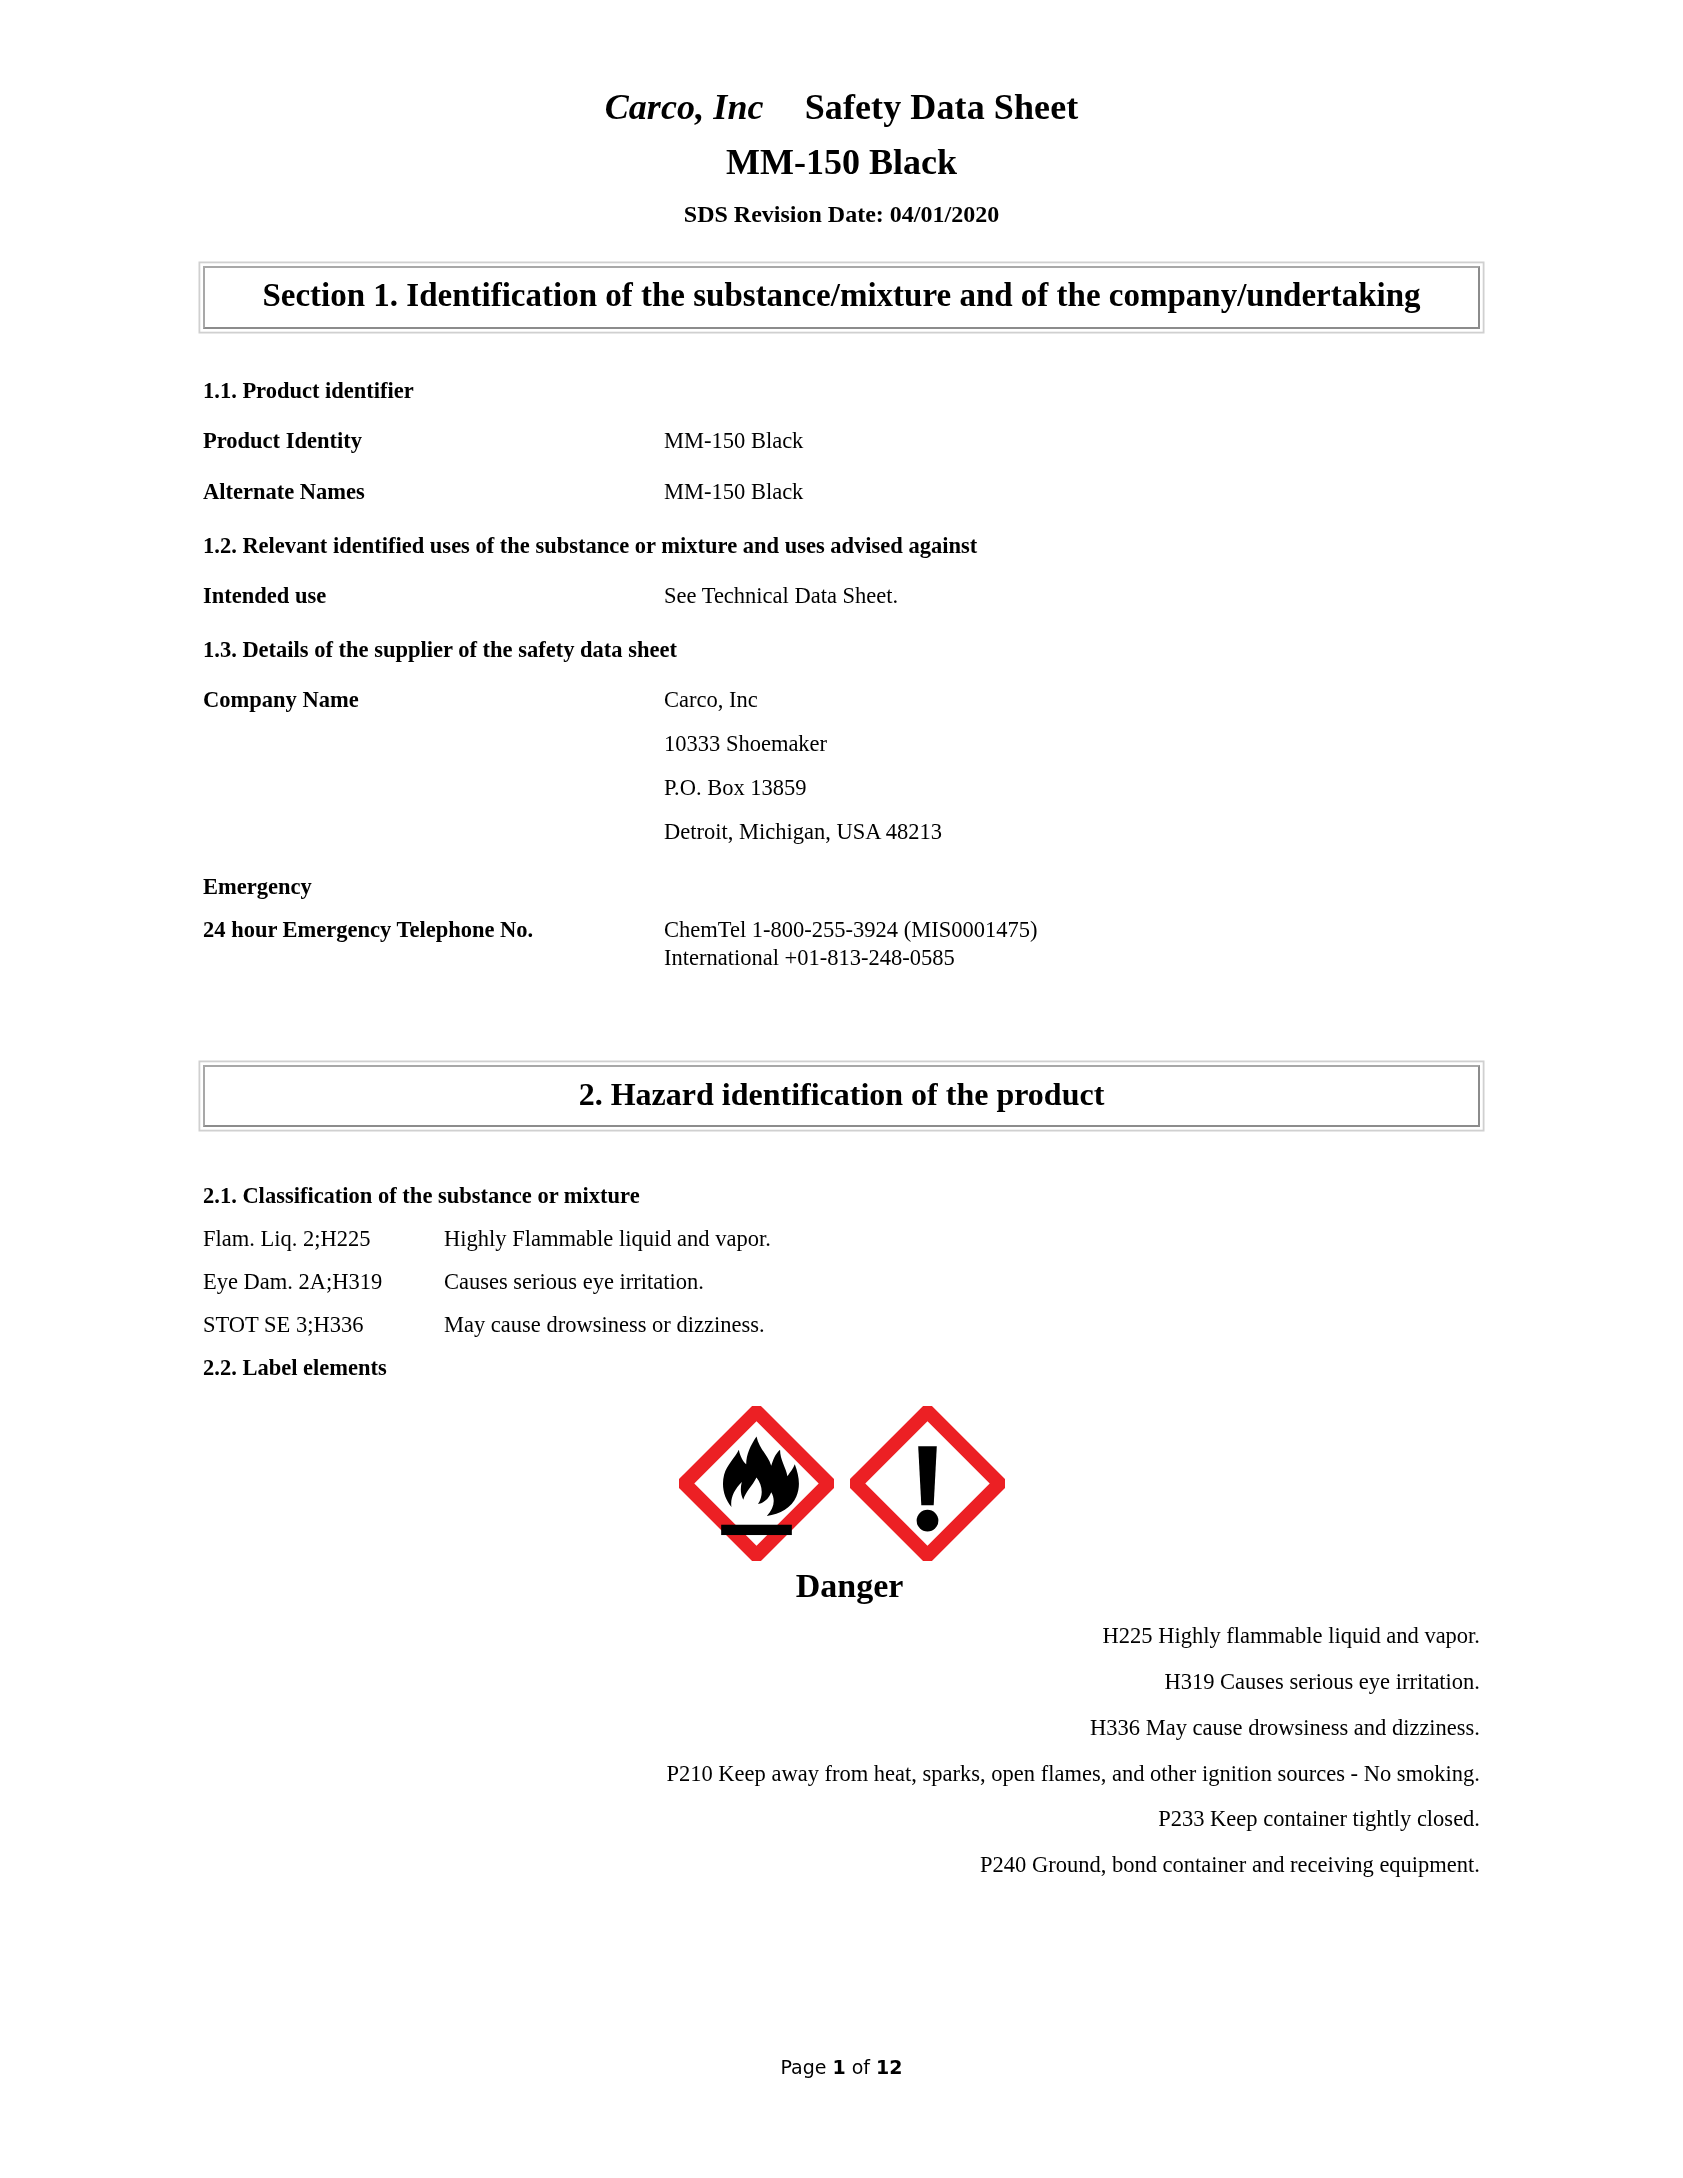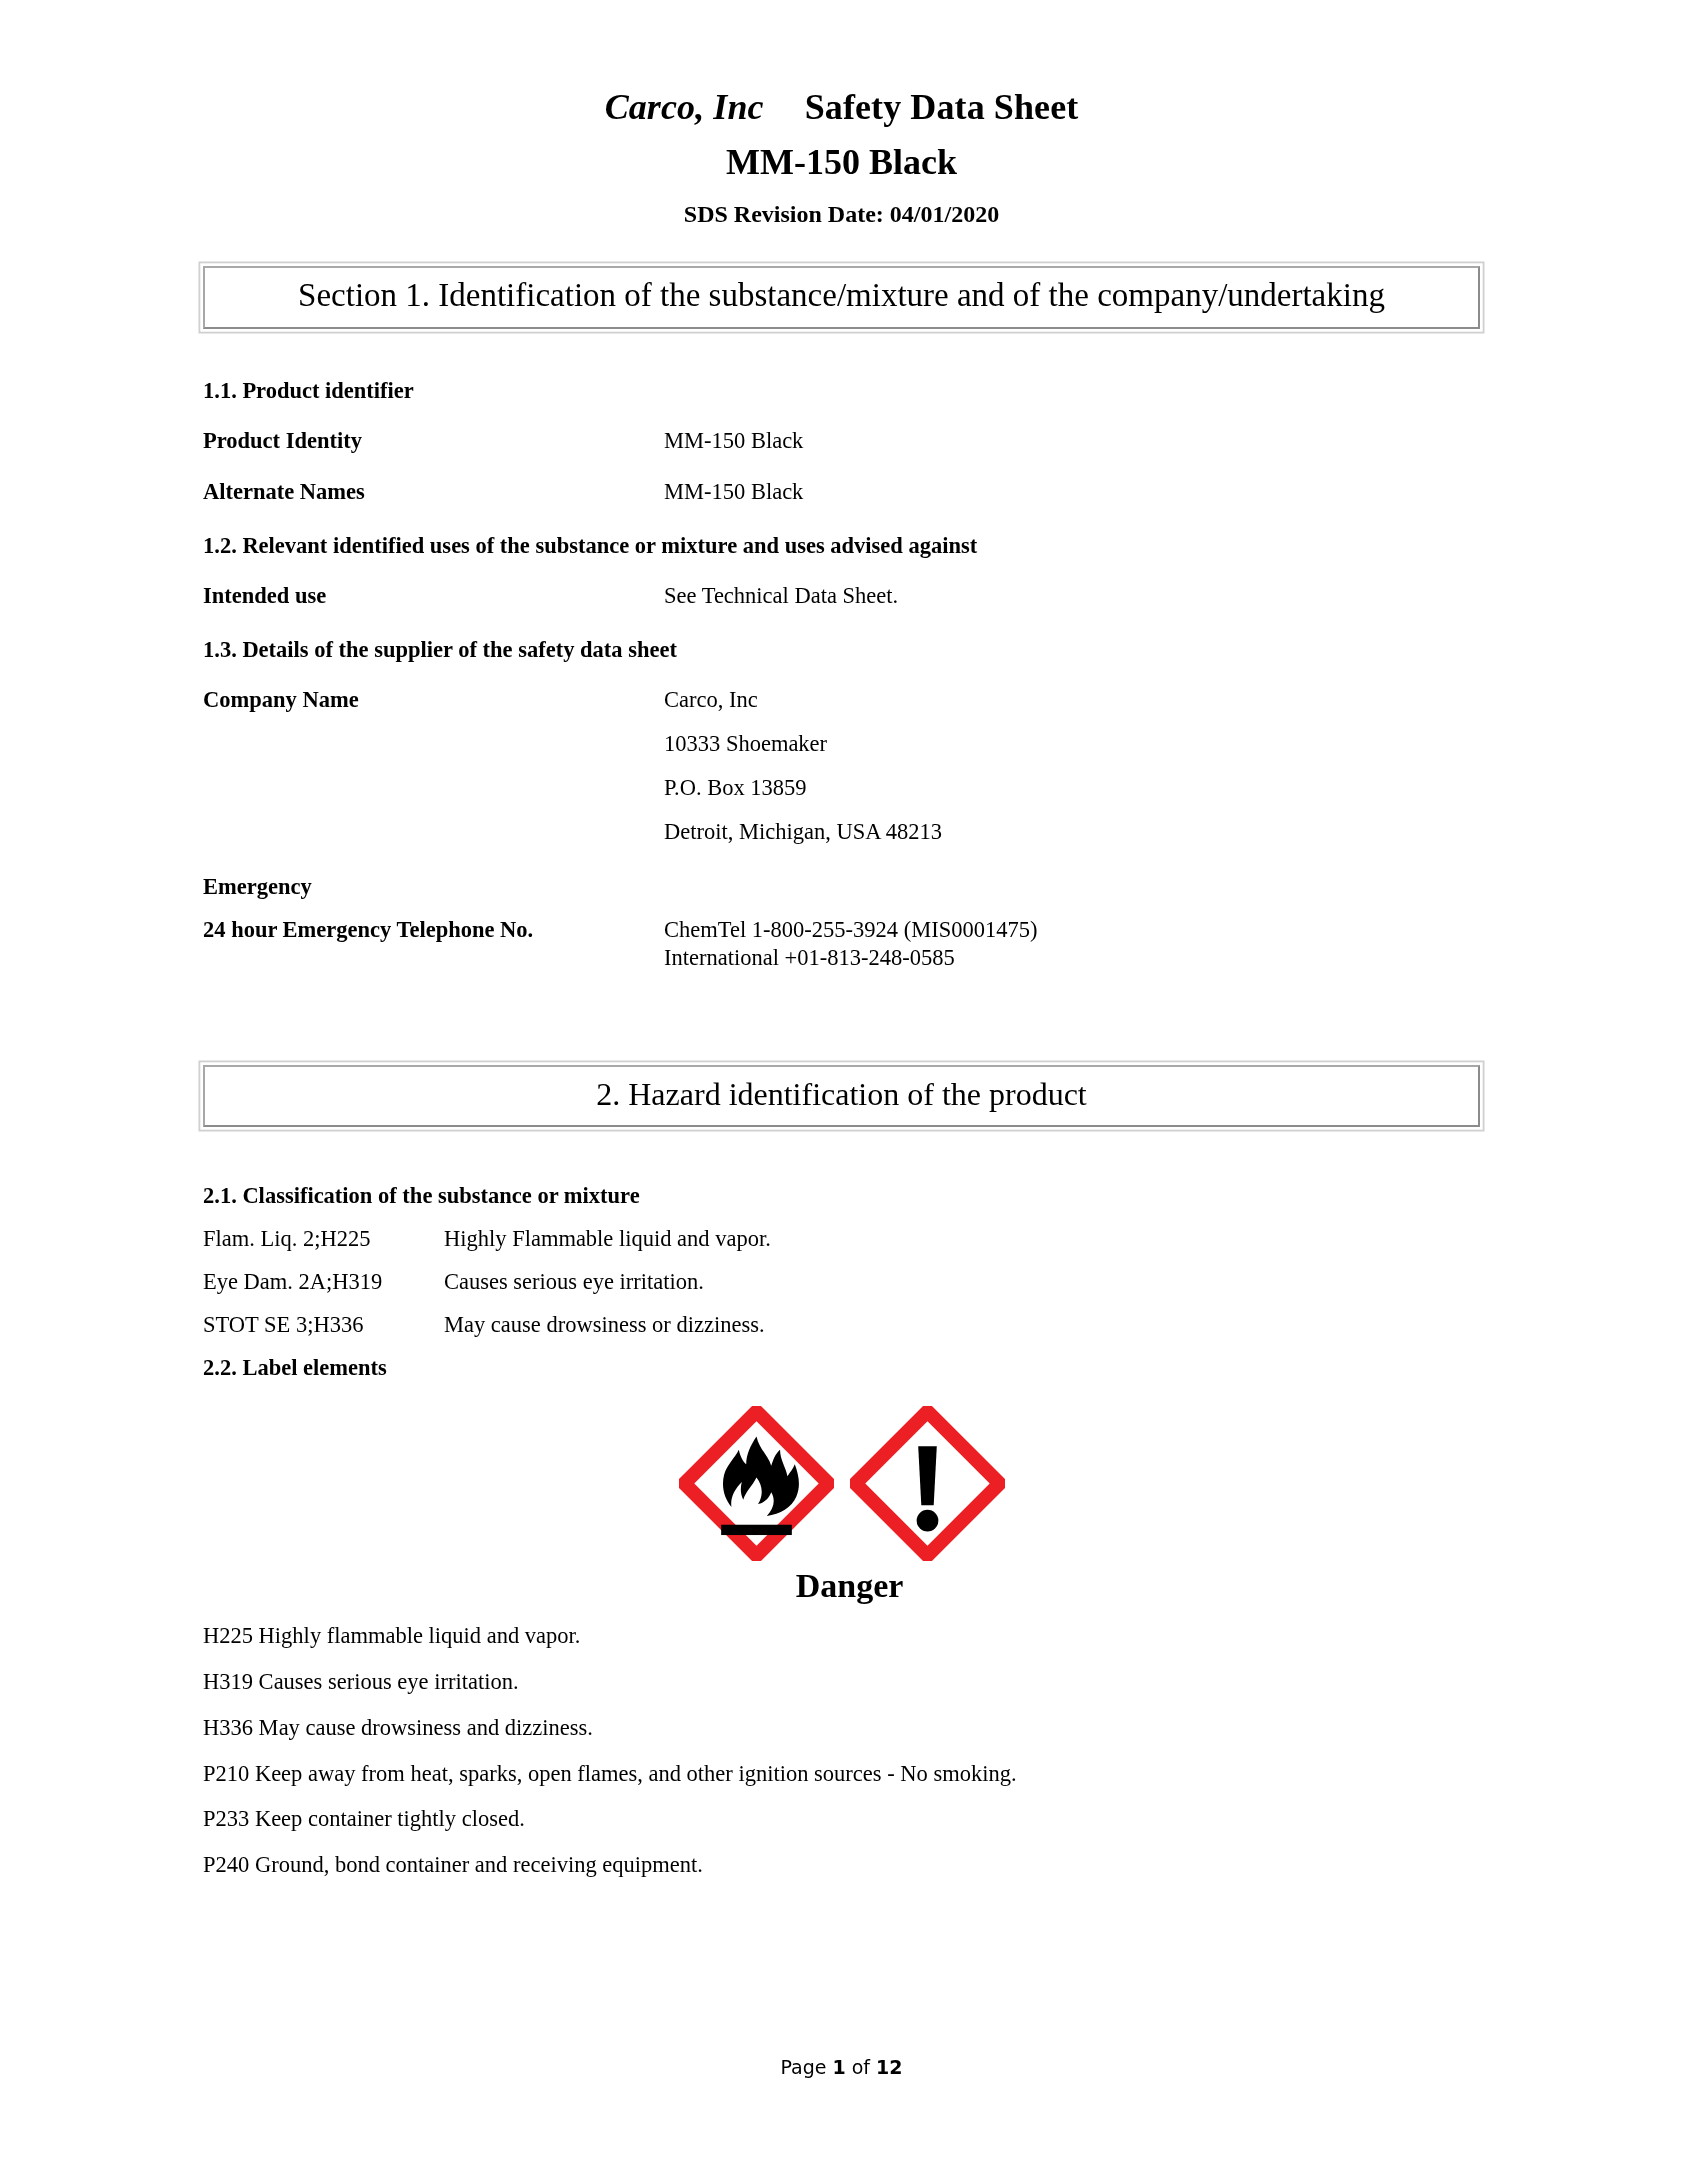--- a/index.html
+++ b/index.html
@@ -56,21 +56,21 @@
     border: 2.7px solid #8c8c8c;
     border-top-color: #a8a8a8;
     border-left-color: #a8a8a8;
     background: #ffffff;
     box-shadow: 0 0 0 2.7px #ffffff, 0 0 0 4.5px #d0d0d0;
     padding: 10px 7.2px 13.5px 7.2px;
     text-align: center;
   }
   .section-banner .banner-text {
     font-size: 33px;
-    font-weight: normal;
+    font-weight: bold;
     line-height: 1.08;
     white-space: nowrap;
   }
   .section-banner.narrow .banner-text {
     font-size: 32px;
   }
 
   
   .block { margin-top: 0; }
   .sub-heading {
@@ -123,20 +123,21 @@
     font-weight: bold;
     margin-top: 5.4px;
     margin-left: 16px;
   }
 
   .hazard-list { margin-top: 20px; }
   .hazard-list .line {
     font-size: 22.5px;
     line-height: 1.0;
     margin-bottom: 23.4px;
+    text-align: right;
   }
   .hazard-list .line.bold { font-weight: bold; }
 
   
   .footer {
     position: absolute;
     left: 0;
     right: 0;
     bottom: 100px;
     text-align: center;

